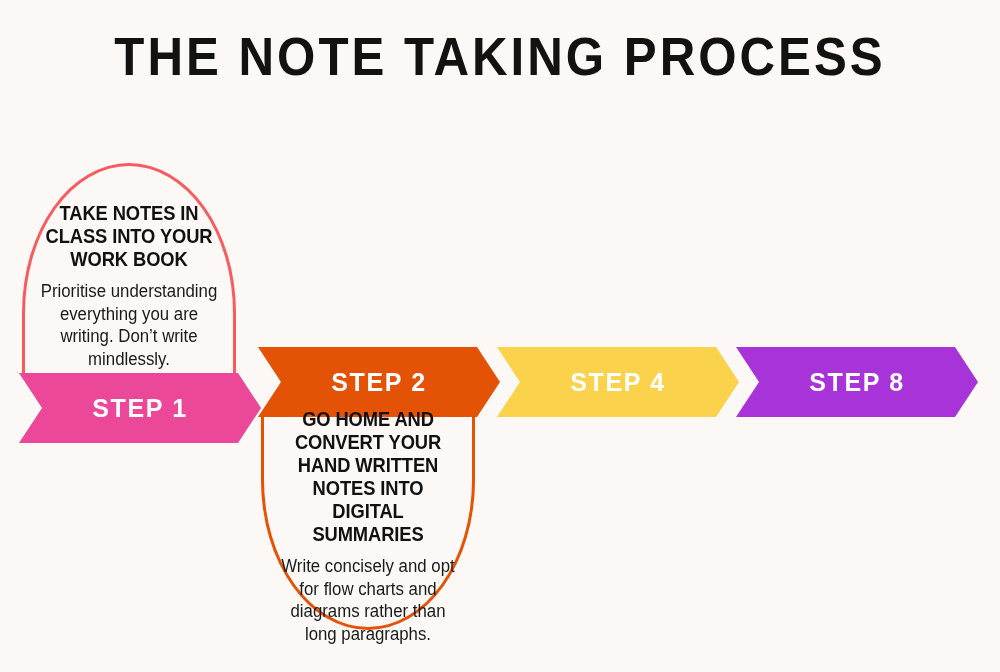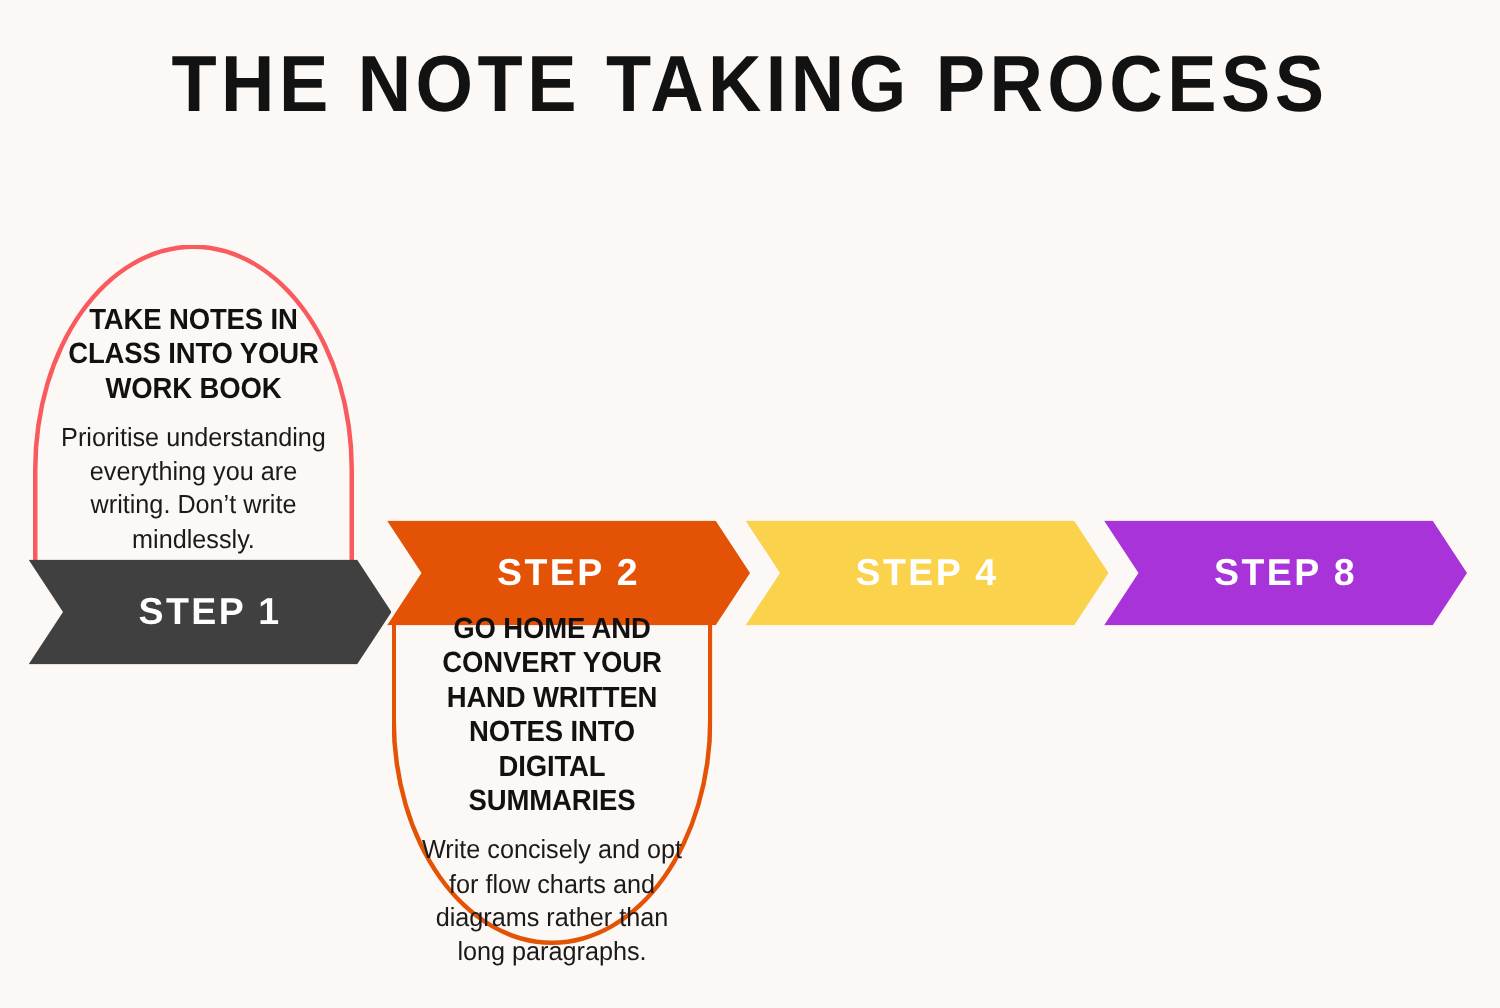--- a/index.html
+++ b/index.html
@@ -144,21 +144,21 @@
 
   <div id="page-title">THE NOTE TAKING PROCESS</div>
 
   <div class="step-col" data-pos="1">
     <div class="bubble up" style="border-color: rgb(248, 90, 94);">
       <div class="bubble-inner">
         <p class="bubble-heading">TAKE NOTES IN CLASS INTO YOUR WORK BOOK</p>
         <p class="bubble-body">Prioritise understanding everything you are writing. Don’t write mindlessly.</p>
       </div>
     </div>
-    <div class="banner" style="background: #404040; text-align: center;">
+    <div class="banner" style="background: #ec4899; text-align: center;">
       <span class="banner-label">STEP 1</span>
     </div>
   </div>
 
   <div class="step-col" data-pos="2">
     <div class="banner" style="background: rgb(227, 82, 5);">
       <span class="banner-label">STEP 2</span>
     </div>
     <div class="bubble down" style="border-color: rgb(227, 82, 5);">
       <div class="bubble-inner">

